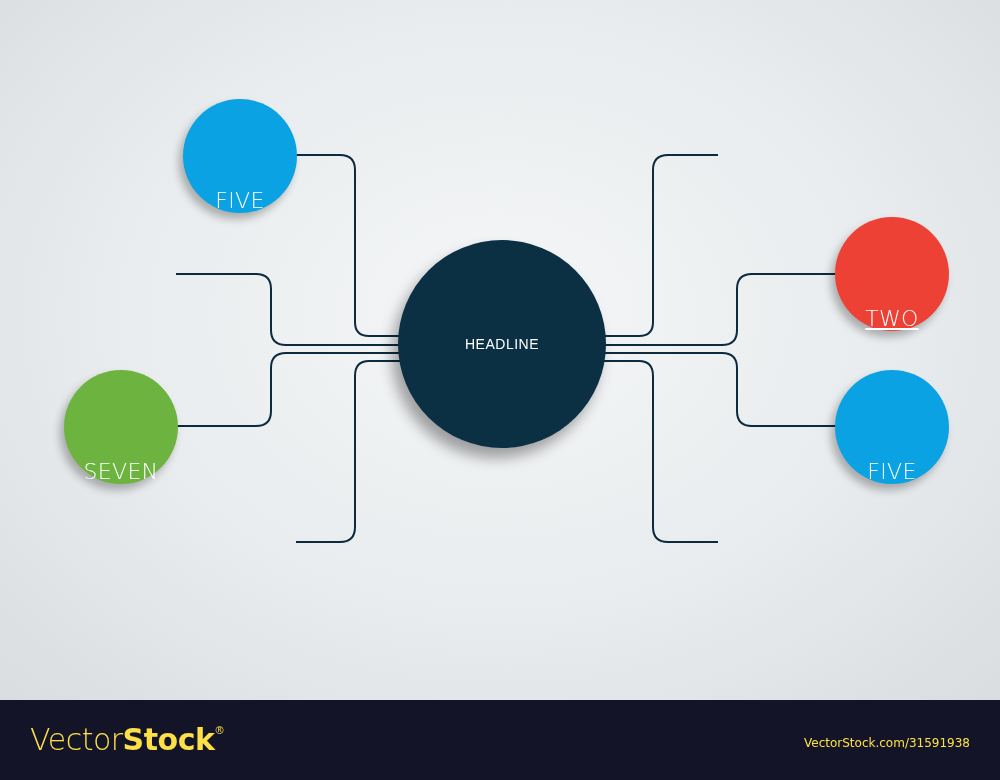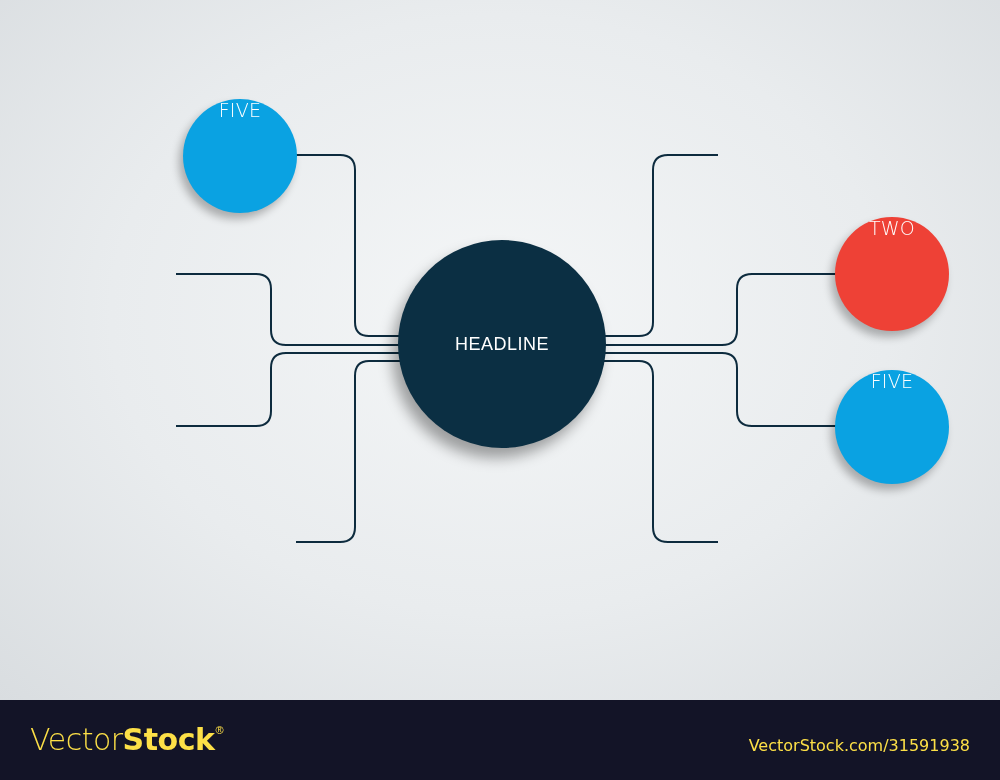--- a/index.html
+++ b/index.html
@@ -5,41 +5,41 @@
   html, body { margin: 0; padding: 0; }
   body { width: 1000px; height: 780px; overflow: hidden; font-family: "Liberation Sans", sans-serif; }
   .canvas {
     position: absolute; left: 0; top: 0; width: 1000px; height: 700px;
     background: radial-gradient(ellipse at 50% 45%, #f4f6f7 0%, #e9ecee 55%, #d9dde0 100%);
     overflow: hidden;
   }
   svg.lines { position: absolute; left: 0; top: 0; width: 1000px; height: 700px; }
   .node {
     position: absolute; border-radius: 50%;
-    display: flex; align-items: flex-start; justify-content: center;
-    color: #ffffff; font-size: 19px; letter-spacing: 0.3px;
+    display: flex; align-items: flex-end; justify-content: center;
+    color: #ffffff; font-size: 22px; letter-spacing: 0.3px;
     box-shadow: -4px 6px 8px rgba(0,0,0,0.28);
   }
   .node span { font-family: "DejaVu Sans", sans-serif; font-weight: 300; }
   .hub {
     position: absolute; left: 398px; top: 240px; width: 208px; height: 208px;
     border-radius: 50%; background: #0b2f43;
     display: flex; align-items: center; justify-content: center;
-    color: #ffffff; font-size: 18px; letter-spacing: 0.5px;
+    color: #ffffff; font-size: 14px; letter-spacing: 0.5px;
     box-shadow: -6px 10px 14px rgba(0,0,0,0.35);
   }
   .footer {
     position: absolute; left: 0; top: 700px; width: 1000px; height: 92px;
     background: #131427; color: #fde047;
   }
   .brand { position: absolute; left: 30px; top: 22px; font-size: 30px; letter-spacing: -0.5px; }
   .brand .light { font-weight: 300; font-family: "DejaVu Sans", sans-serif; }
   .brand .bold { font-weight: 700; font-family: "DejaVu Sans", sans-serif; }
   .brand sup { font-size: 11px; vertical-align: 16px; margin-left: 1px; }
-  .ref { position: absolute; right: 30px; top: 36px; font-size: 16px; font-family: "DejaVu Sans", sans-serif; margin-left: 22px; }
+  .ref { position: absolute; right: 30px; top: 36px; font-size: 12px; font-family: "DejaVu Sans", sans-serif; margin-left: 22px; }
 </style>
 </head>
 <body>
 
 <div class="canvas">
   <svg class="lines" viewBox="0 0 1000 700">
     <g fill="none" stroke="#0d2b3e" stroke-width="2">
 
       <path d="M296 155 H340 Q355 155 355 170 V322 Q355 336 369 336 H402"></path>
       <path d="M176 274 H256 Q271 274 271 289 V330 Q271 345 286 345 H400"></path>
@@ -53,22 +53,25 @@
     </g>
   </svg>
 
   <div class="hub">
     <span>HEADLINE</span>
   </div>
 
   <div class="node" style="left:183px; top:99px; width:114px; height:114px; background:#0aa2e2;">
     <span>FIVE</span>
   </div>
+  <div class="node" style="left:64px; top:370px; width:114px; height:114px; background:#6db33f;">
+    <span>SEVEN</span>
+  </div>
 
-  <div class="node" style="left:835px; top:217px; width:114px; height:114px; background:#ee4136;">
+  <div class="node" style="left:835px; top:217px; width:114px; height:114px; background:#ee4136;text-decoration:underline;">
     <span>TWO</span>
   </div>
   <div class="node" style="left:835px; top:370px; width:114px; height:114px; background:#0aa2e2;">
     <span>FIVE</span>
   </div>
 </div>
 
 <div class="footer">
   <div class="brand">
     <span class="light">Vector</span><span class="bold">Stock</span><sup>®</sup>

